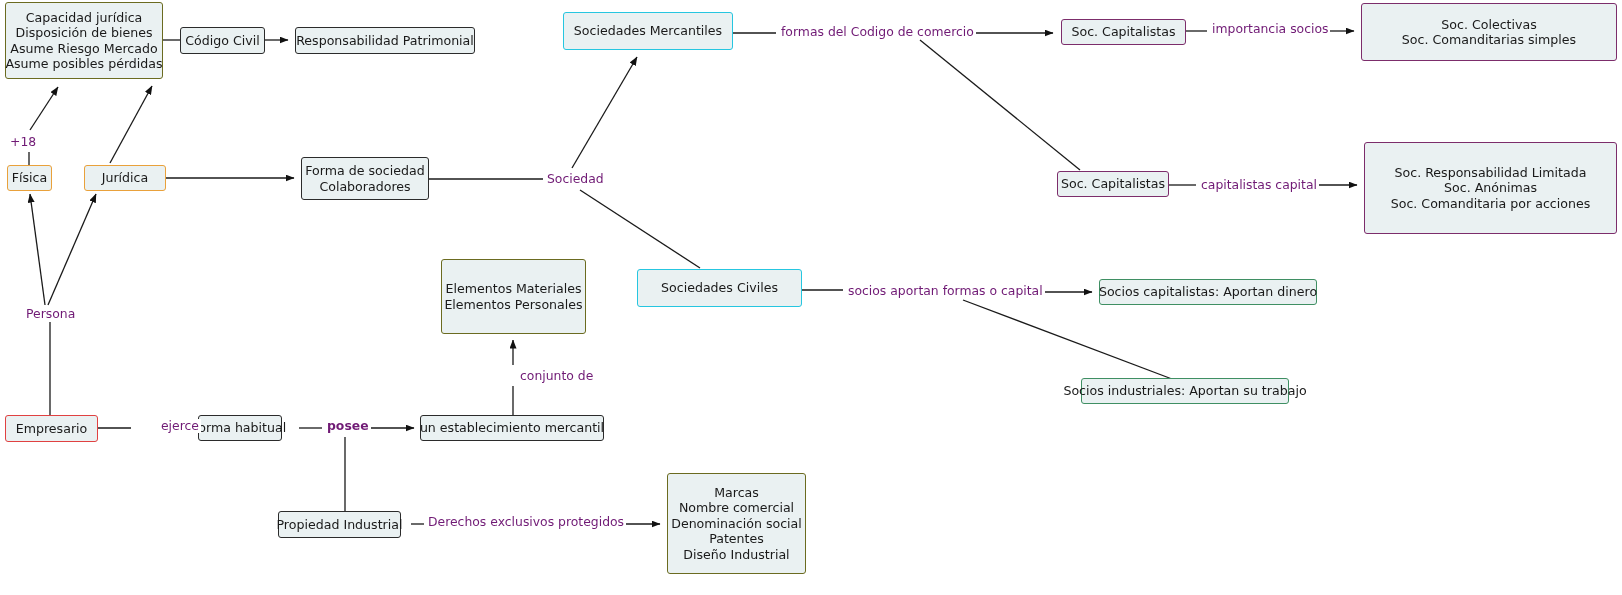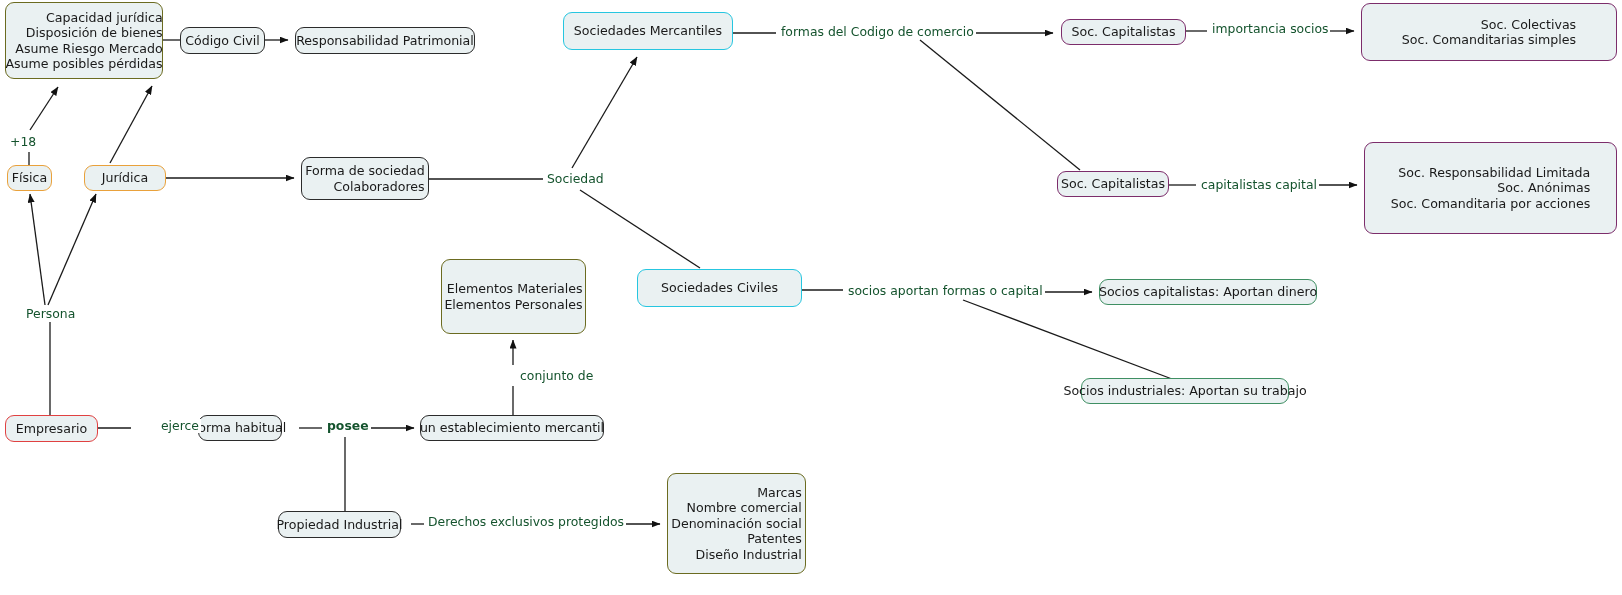--- a/index.html
+++ b/index.html
@@ -24,42 +24,42 @@
     top: 0;
     width: 1622px;
     height: 595px;
     pointer-events: none;
   }
   .node {
     position: absolute;
     box-sizing: border-box;
     background: #eaf1f2;
     border: 1.6px solid #3a3a30;
-    border-radius: 9px;
+    border-radius: 3px;
     display: flex;
     align-items: center;
     justify-content: center;
-    text-align: right;
+    text-align: center;
     font-size: 12.6px;
     line-height: 1.22;
     color: #1a1a1a;
     padding: 3px 8px;
     white-space: pre;
   }
   .node.olive   { border-color: #6b6b20; }
   .node.dark    { border-color: #2b2b2b; }
   .node.amber   { border-color: #e9a13b; }
   .node.red     { border-color: #e04141; }
   .node.cyan    { border-color: #26c6e0; }
   .node.purple  { border-color: #7c2d6b; }
   .node.green   { border-color: #3f8f63; }
   .label {
     position: absolute;
     font-size: 12.4px;
-    color: #14532d;
+    color: #701a75;
     white-space: pre;
     background: #ffffff;
     padding: 0 2px;
     text-align: right;
     line-height: 1.15;
   }
 </style>
 </head>
 <body>
 

